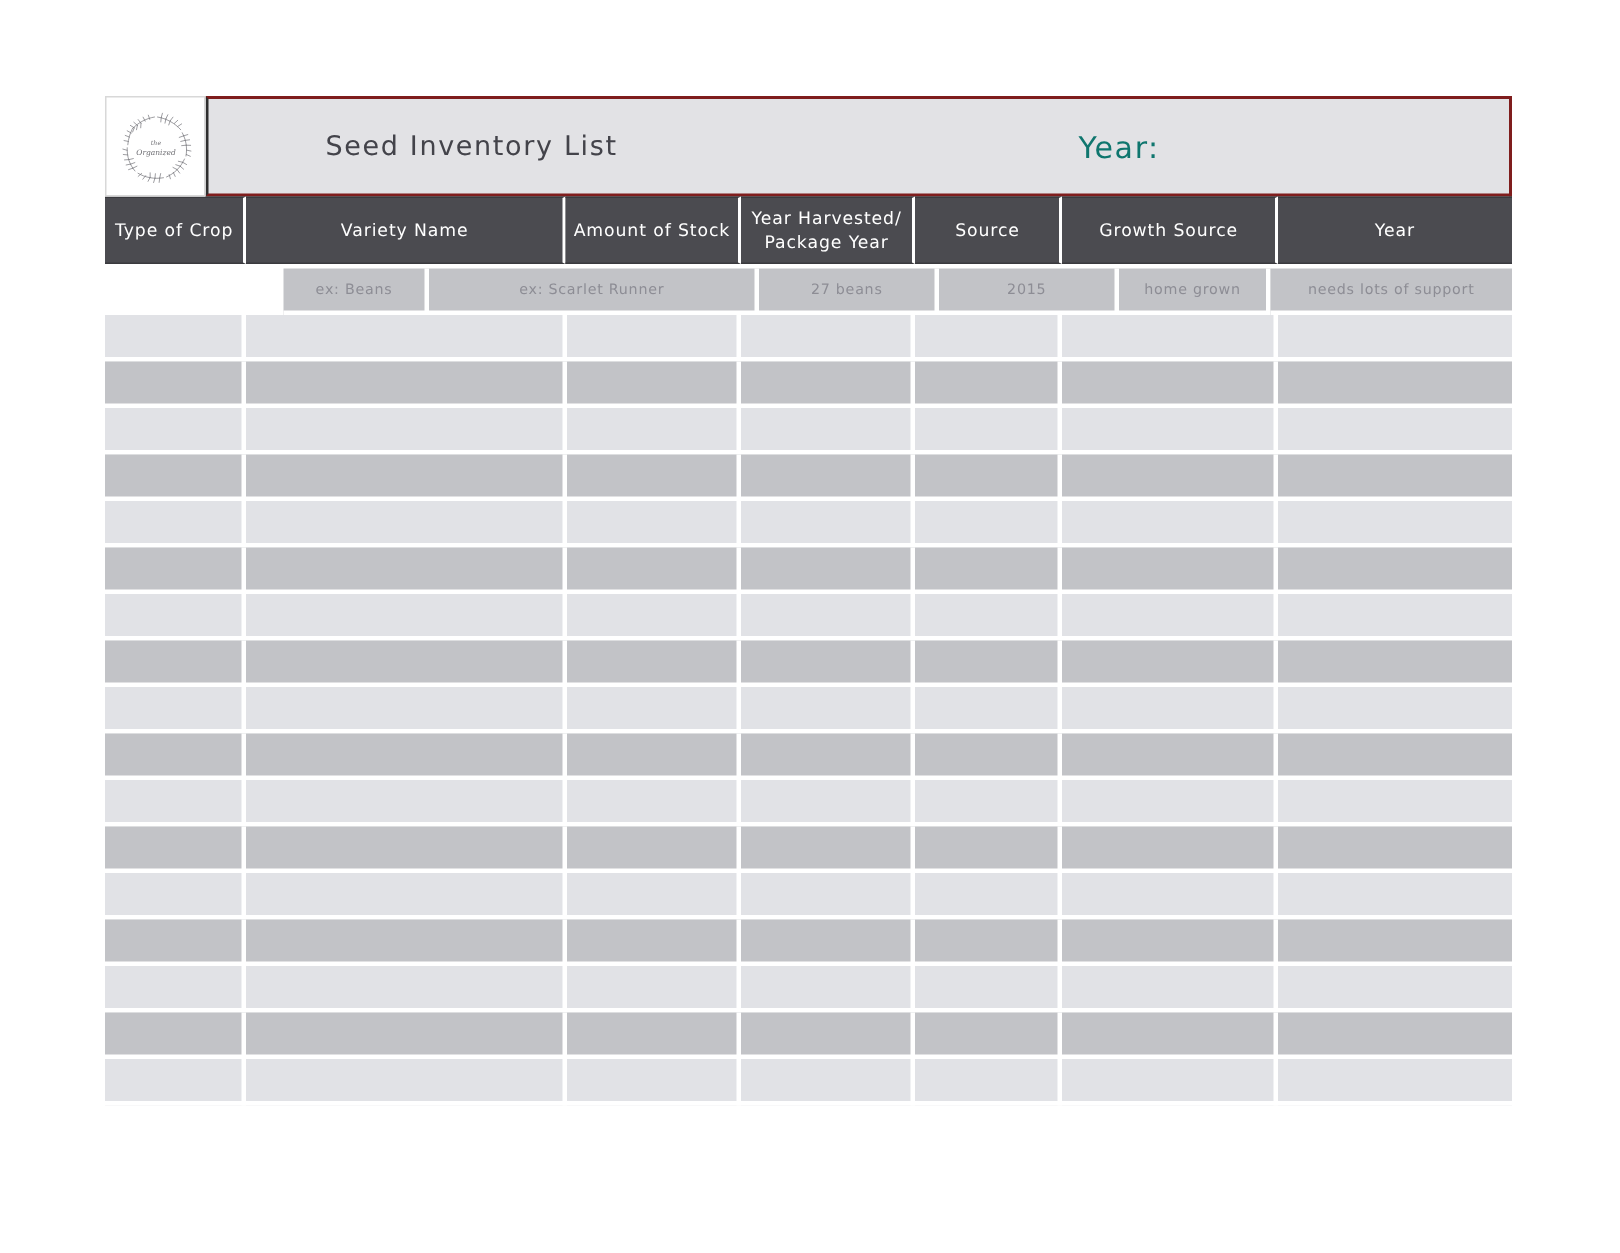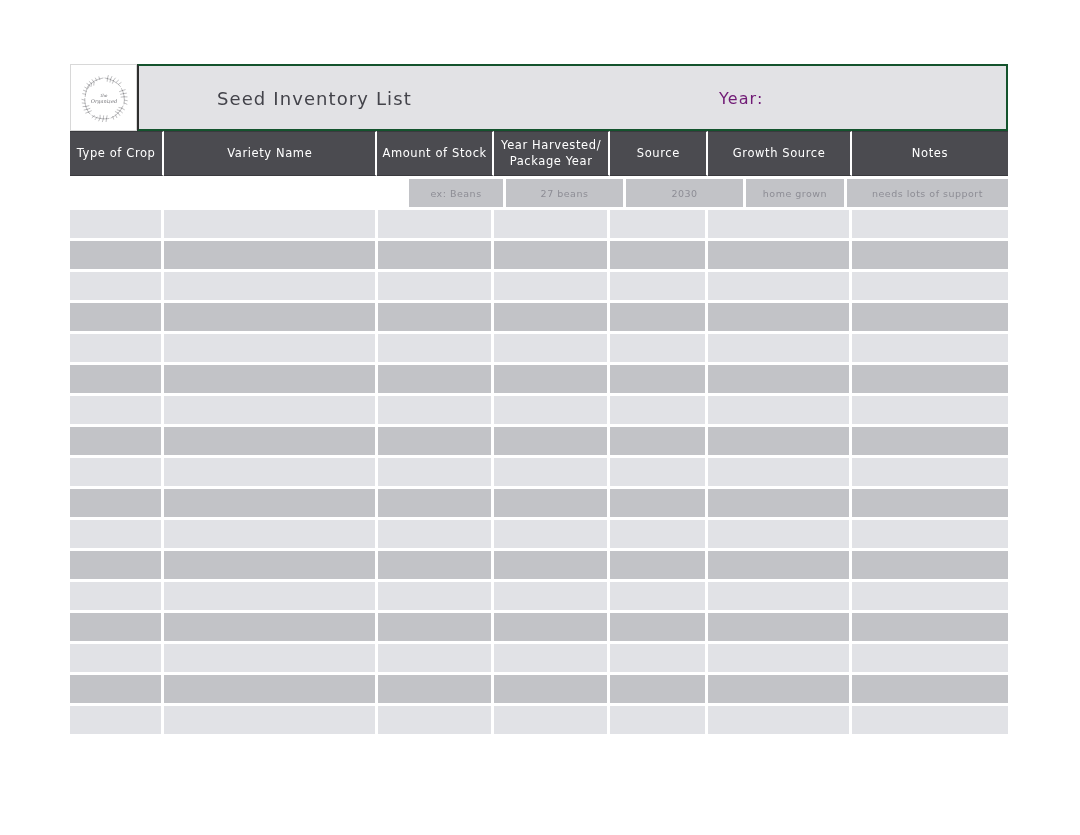--- a/index.html
+++ b/index.html
@@ -48,21 +48,21 @@
     z-index: 3;
   }
   .logo-wreath {
     width: 56px;
     height: 52px;
     display: block;
   }
   .title-bar {
     flex: 1 1 auto;
     background: #e2e2e5;
-    border: 2px solid #14532d;
+    border: 2px solid #7f1d1d;
     border-left: 2px solid #2e2e2e;
     box-sizing: border-box;
     position: relative;
     display: flex;
     align-items: center;
   }
   .doc-title {
     position: absolute;
     left: 78px;
     top: 50%;
@@ -72,23 +72,23 @@
     letter-spacing: 1.1px;
     color: #43434a;
     white-space: nowrap;
   }
   .year-label {
     position: absolute;
     left: 580px;
     top: 50%;
     transform: translateY(-50%);
     font-family: "DejaVu Sans", sans-serif;
-    font-size: 16px;
+    font-size: 20px;
     letter-spacing: 1.1px;
-    color: #701a75;
+    color: #0f766e;
     white-space: nowrap;
   }
 
   
   .col-header-row {
     position: absolute;
     left: 70px;
     top: 131px;
     width: 938px;
     height: 45px;
@@ -236,30 +236,31 @@
           <span>Source</span>
         </div>
     </div>
     <div class="col-header c5">
       <div>
           <span>Growth Source</span>
         </div>
     </div>
     <div class="col-header c6">
       <div>
-          <span>Notes</span>
+          <span>Year</span>
         </div>
     </div>
   </div>
 
   <div class="grid-body" id="grid-body">
       <div class="grid-row row-dark">
         <div class="cell c0">ex: Beans</div>
+        <div class="cell c1">ex: Scarlet Runner</div>
         <div class="cell c2">27 beans</div>
-        <div class="cell c3">2030</div>
+        <div class="cell c3">2015</div>
         <div class="cell c4">home grown</div>
         <div class="cell c6">needs lots of support</div>
       </div>
       <div class="grid-row row-light">
         <div class="cell c0"></div>
         <div class="cell c1"></div>
         <div class="cell c2"></div>
         <div class="cell c3"></div>
         <div class="cell c4"></div>
         <div class="cell c5"></div>

